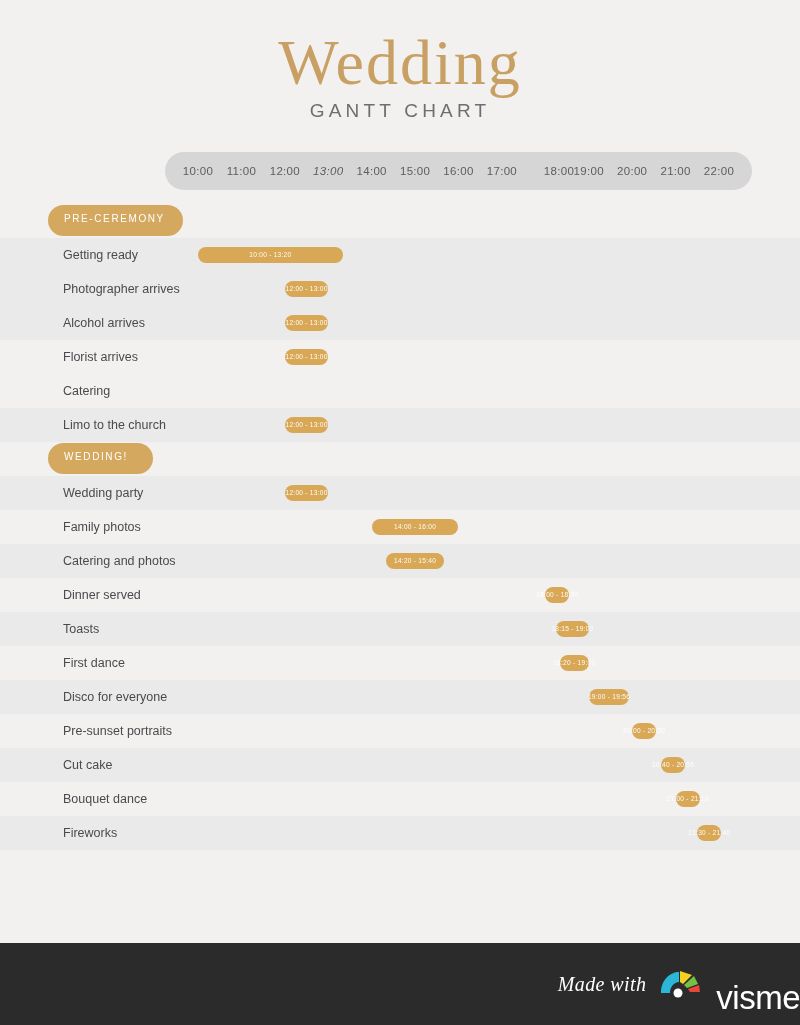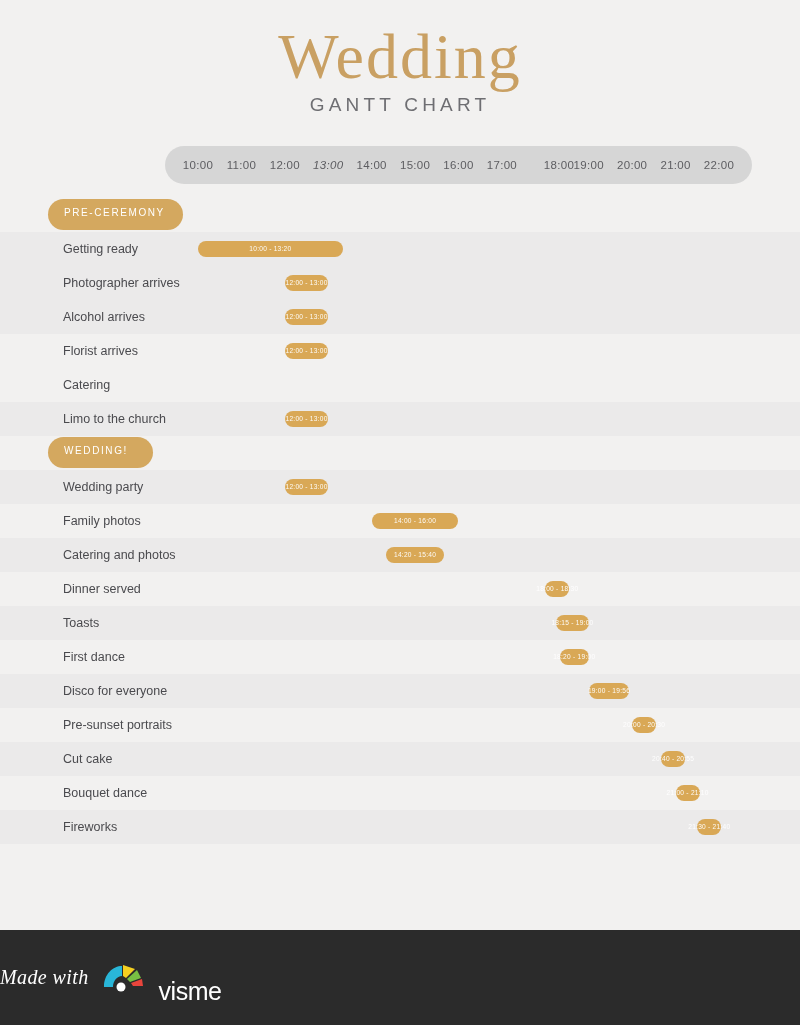--- a/index.html
+++ b/index.html
@@ -9,21 +9,21 @@
     width: 800px;
     height: 1025px;
     background: #f2f1f0;
     font-family: "Liberation Sans", sans-serif;
     overflow: hidden;
     position: relative;
   }
 
   
   .header {
-    padding-top: 20px;
+    padding-top: 26px;
     text-align: center;
   }
   .title {
     font-family: "Liberation Serif", serif;
     font-size: 64px;
     font-weight: 400;
     color: #c9a063;
     letter-spacing: 2px;
     line-height: 1.15;
   }
@@ -131,40 +131,40 @@
     white-space: nowrap;
     opacity: 0.95;
   }
 
   
   .footer {
     position: absolute;
     left: 0;
     bottom: 0;
     width: 800px;
-    height: 95px;
+    height: 82px;
     background: #2b2b2b;
     display: flex;
     align-items: center;
-    justify-content: flex-start;
+    justify-content: flex-end;
     gap: 13px;
   }
   .made-with {
     font-family: "Liberation Serif", serif;
     font-style: italic;
     font-size: 20px;
     color: #ffffff;
     letter-spacing: 0.4px;
   }
   .visme-logo {
     display: block;
   }
   .visme-word {
     font-family: "Liberation Sans", sans-serif;
-    font-size: 25px;
+    font-size: 33px;
     color: #ffffff;
     letter-spacing: -0.5px;
     font-weight: 400;
     margin-top: 28px;
   }
 </style>
 </head>
 <body>
 
 <div class="header">

